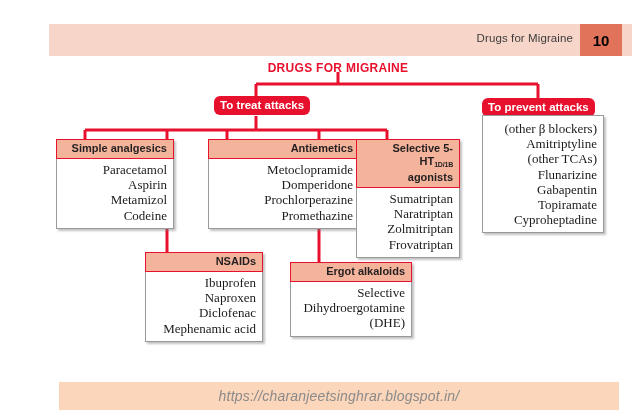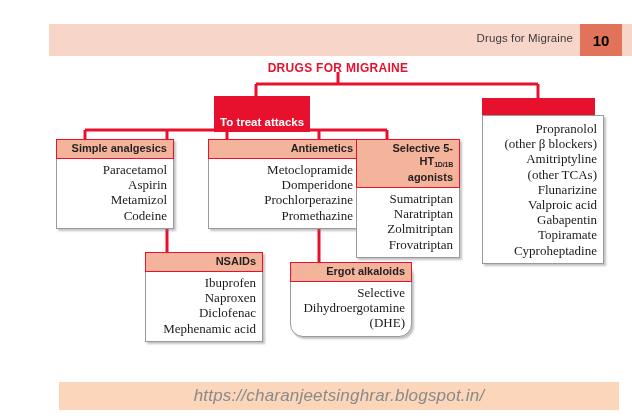--- a/index.html
+++ b/index.html
@@ -30,41 +30,42 @@
   }
 
   
   .foot-band{
     position:absolute;left:43px;top:382px;width:560px;height:28px;
     background:#fbd6ba;
   }
   .foot-url{
     position:absolute;left:43px;top:382px;width:560px;height:28px;
     display:flex;align-items:center;justify-content:center;
-    font-style:italic;font-size:17px;color:#8a8a8a;
+    font-style:italic;font-size:14px;color:#8a8a8a;
     letter-spacing:.2px;
   }
 
   
   #wires{position:absolute;left:0;top:0;width:632px;height:416px;}
 
   
   .chart-title{
     position:absolute;left:322px;top:61px;transform:translateX(-50%);
     color:#e8112d;font-weight:bold;font-size:12px;
     letter-spacing:.3px;white-space:nowrap;
   }
 
   
   .redbox{
     position:absolute;background:#e8112d;color:#ffffff;
     font-weight:bold;font-size:11.5px;
-    padding:19px 6px 3px 6px;white-space:nowrap;
+    padding:2px 6px 3px 6px;white-space:nowrap;
     box-sizing:border-box;
     line-height:14px;
+    border-radius:6px;
   }
 
   
   .card{
     position:absolute;box-sizing:border-box;
     background:#ffffff;
     border:1px solid #9a9a9a;
     box-shadow:2px 2px 2px rgba(120,120,120,.45);
   }
   .card-head{
@@ -160,37 +161,35 @@
   <div class="card" style="left:129px;top:252px;width:118px;">
     <div class="card-head">NSAIDs</div>
     <div class="card-body">
       <div>Ibuprofen</div>
       <div>Naproxen</div>
       <div>Diclofenac</div>
       <div>Mephenamic acid</div>
     </div>
   </div>
 
-  <div class="card" style="left:274px;top:262px;width:122px;border-radius:13px;">
+  <div class="card" style="left:274px;top:262px;width:122px;">
     <div class="card-head">Ergot alkaloids</div>
     <div class="card-body">
       <div>Selective</div>
       <div>Dihydroergotamine</div>
       <div class="ind">(DHE)</div>
     </div>
   </div>
 
   <div class="card" style="left:466px;top:115px;width:122px;">
     <div class="card-body" style="padding-top:5px;">
-      <div>Propranolol</div>
       <div class="ind">(other β blockers)</div>
       <div>Amitriptyline</div>
       <div class="ind">(other TCAs)</div>
       <div>Flunarizine</div>
-      <div>Valproic acid</div>
       <div>Gabapentin</div>
       <div>Topiramate</div>
       <div>Cyproheptadine</div>
     </div>
   </div>
 
   <div class="foot-band"></div>
   <div class="foot-url">https://charanjeetsinghrar.blogspot.in/</div>
 
 </div>

